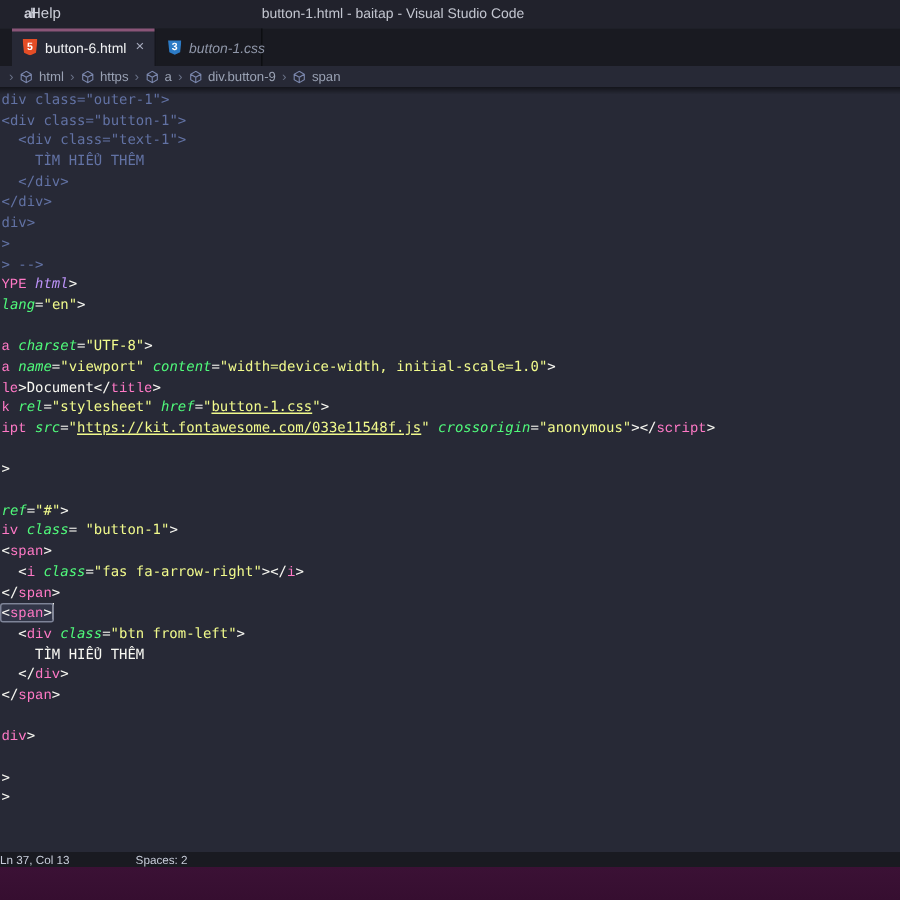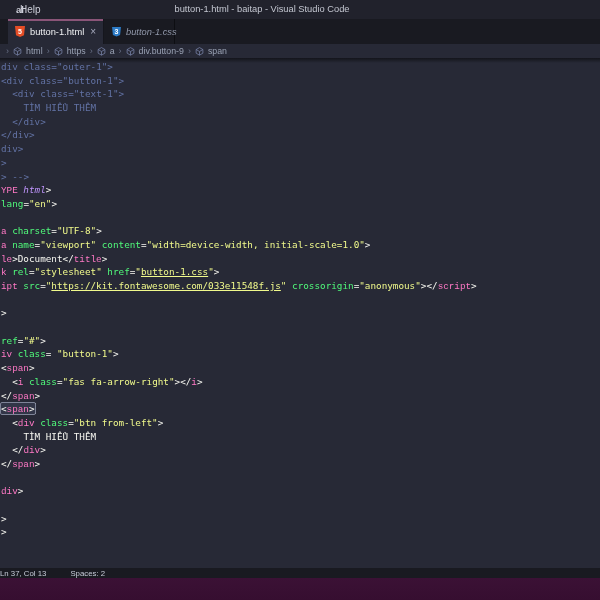--- a/index.html
+++ b/index.html
@@ -39,51 +39,51 @@
 
   
   .editor { position:absolute; left:0; top:58px; width:600px; height:510px; background:#272936; }
   .editor::before { content:""; position:absolute; left:0; top:0; width:100%; height:5px;
                     background:linear-gradient(rgba(0,0,0,.5),rgba(0,0,0,0)); pointer-events:none; }
   .code { position:absolute; left:1px; top:2px; font-family:"DejaVu Sans Mono", monospace;
           font-size:9.3px; line-height:13.7px; white-space:pre; }
   .line { height:13.7px; }
   .tk-c { color:#6272a4; }
   .tk-t { color:#ff79c6;font-family:Liberation Mono, monospace; }
-  .tk-a { color:#50fa7b; }
+  .tk-a { color:#50fa7b; font-style:italic; }
   .tk-s { color:#f1fa8c; }
   .tk-f { color:#f8f8f2; }
   .tk-p { color:#bd93f9; font-style:italic; }
   .tk-u { color:#f1fa8c; text-decoration:underline; }
   .wordbox { outline:1px solid #7e8498; background:#323648; border-radius:1px; }
   .cursor { display:inline-block; width:1px; height:11px; background:#f8f8f0; vertical-align:-2px; }
 
   
   .statusbar { position:absolute; left:0; top:568px; width:600px; height:10px; background:#191a21;
                display:flex; align-items:center; justify-content:flex-start; }
   .status-item { font-size:7.8px; color:#c7ccd9; margin-right:24px; white-space:nowrap; }
-  .status-item:last-child { margin-right:3px; }
+  .status-item:last-child { margin-right:3px;margin-left:20px; }
 
   
   .desktop { position:absolute; left:0; top:578px; width:600px; height:22px;
              background:linear-gradient(180deg,#3b1135,#360e30); }
 </style>
 </head>
 <body>
 
 <div class="titlebar">
   <span class="menu-frag">al</span>
   <span class="menu-help">Help</span>
   <div class="wintitle">button-1.html - baitap - Visual Studio Code</div>
 </div>
 
 <div class="tabbar" id="tabbar">
     <div class="tab active">
       <span class="ficon html">5</span>
-      <span class="label">button-1.html</span>
+      <span class="label">button-6.html</span>
       <span class="close">×</span>
     </div>
     <div class="tab preview">
       <span class="ficon css">3</span>
       <span class="label">button-1.css</span>
     </div>
   </div>
 
 <div class="breadcrumbs" id="breadcrumbs">
     <span class="crumb-sep">›</span>

